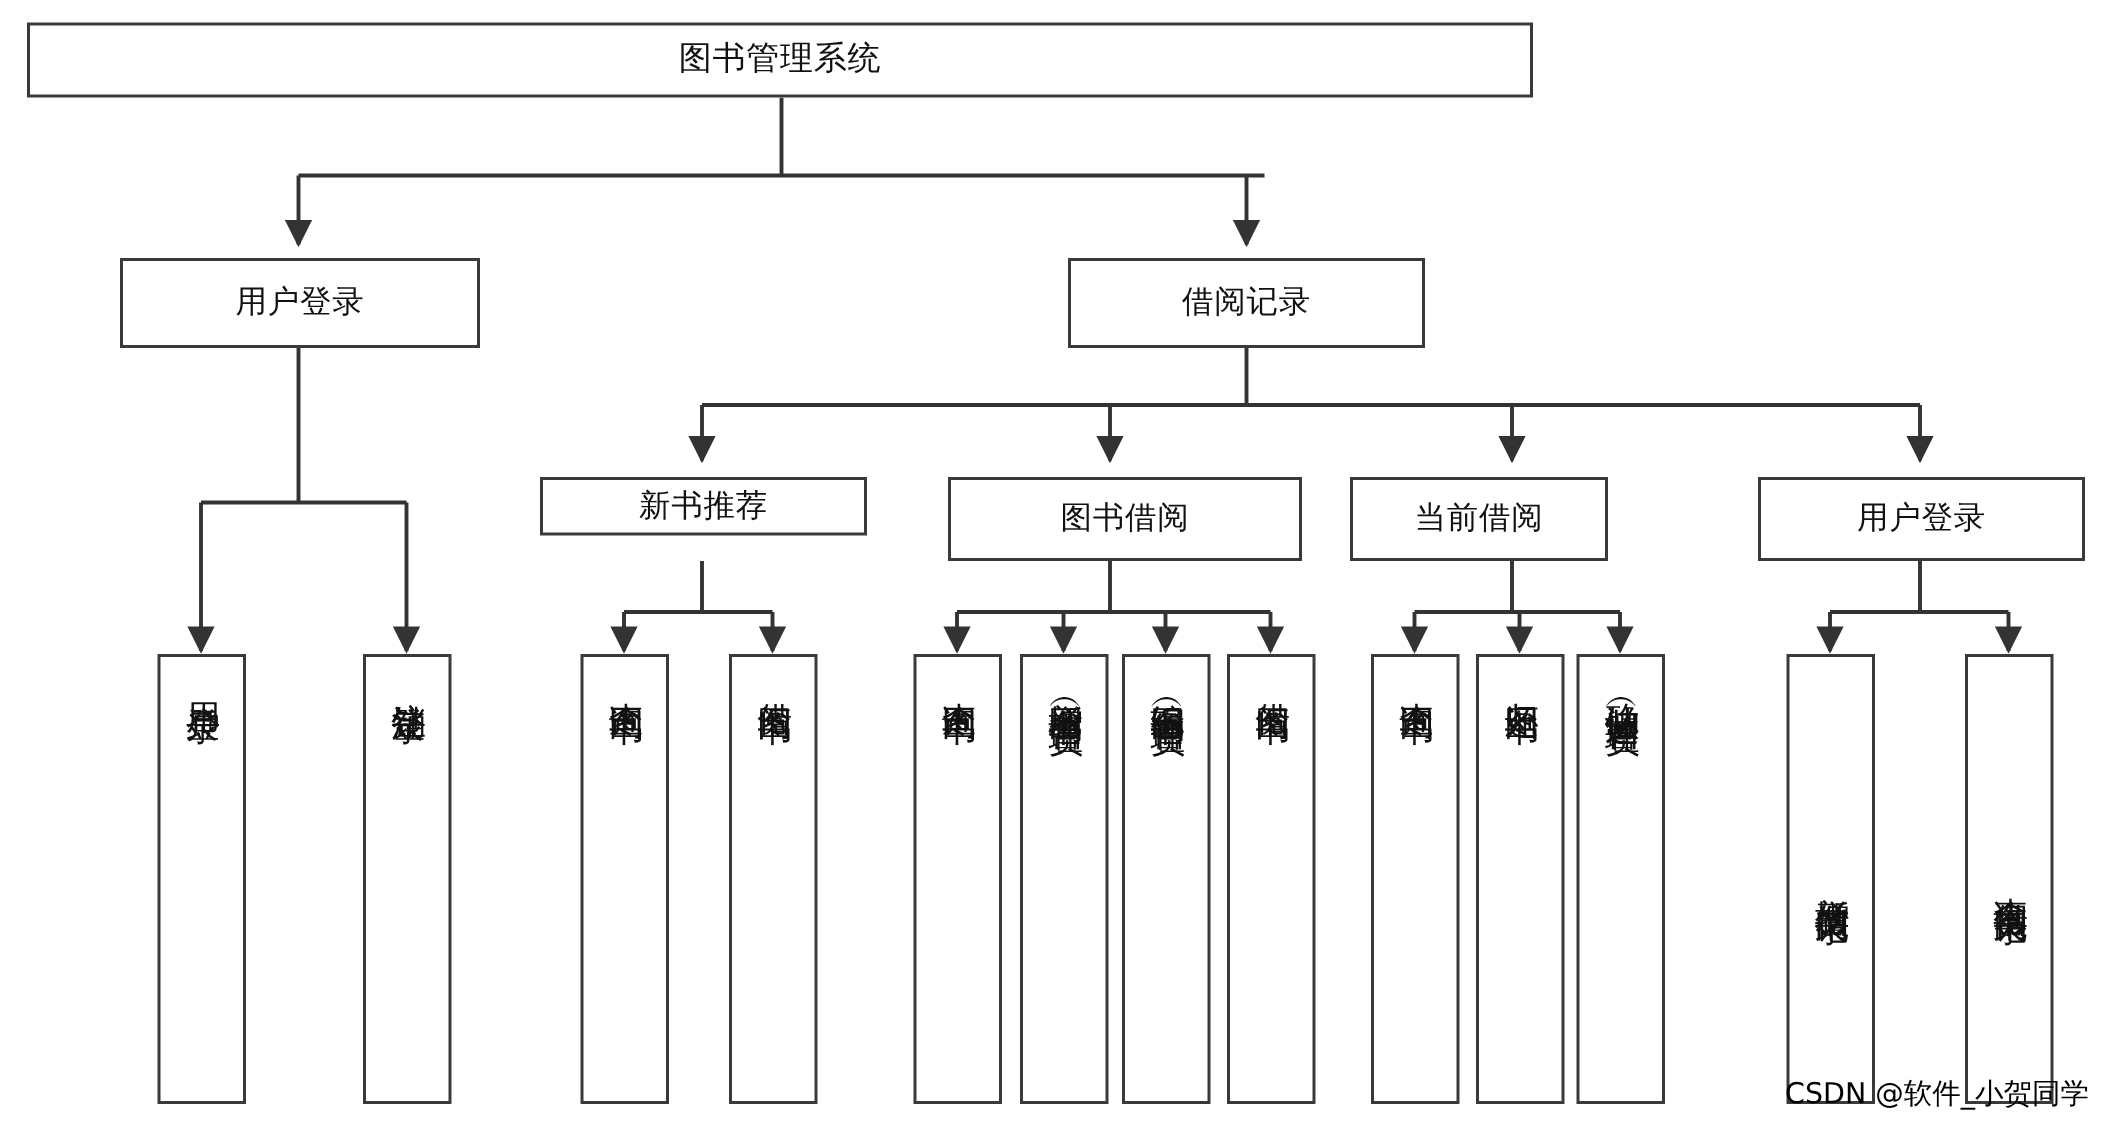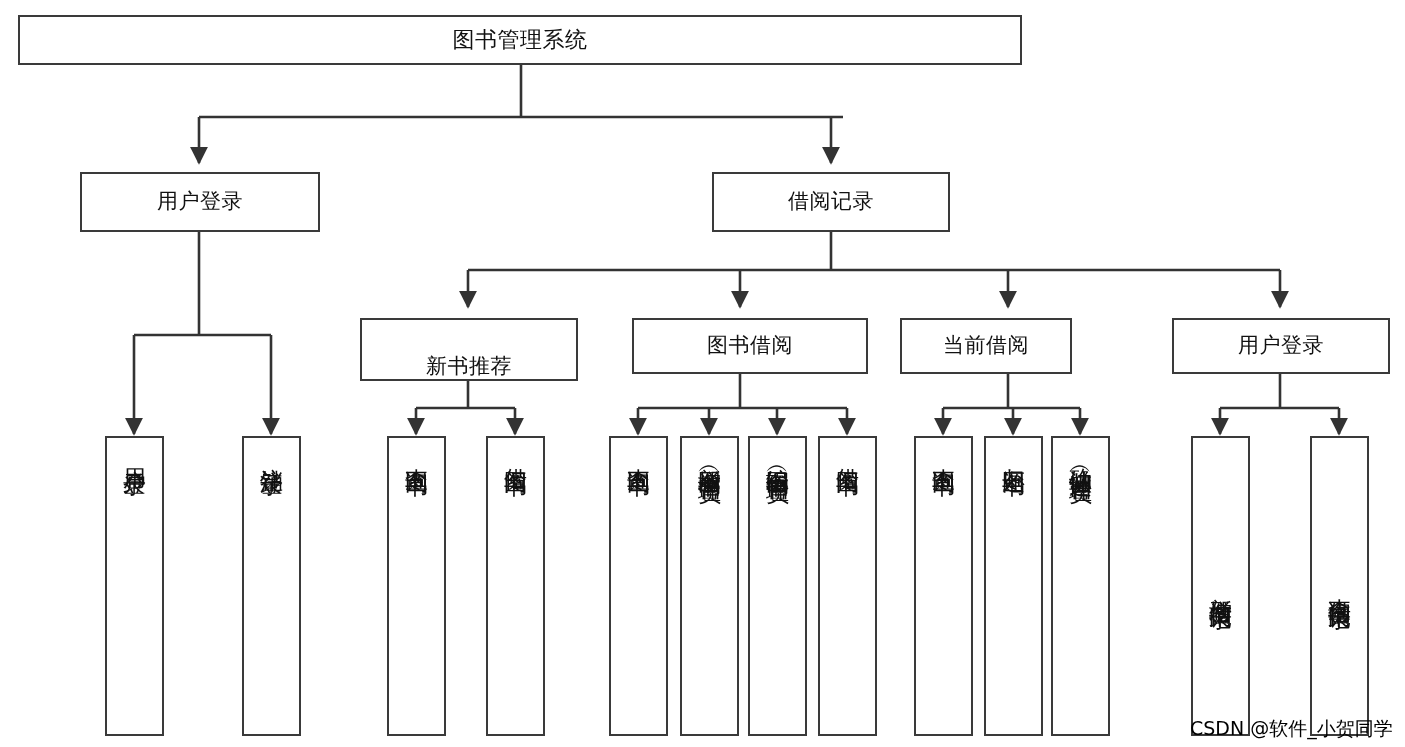--- a/index.html
+++ b/index.html
@@ -135,21 +135,21 @@
   </div>
 
   <div class="node horiz" style="left:80px; top:172px; width:240px; height:60px;">
     <span class="lbl">用户登录</span>
   </div>
 
   <div class="node horiz" style="left:712px; top:172px; width:238px; height:60px;">
     <span class="lbl">借阅记录</span>
   </div>
 
-  <div class="node horiz" style="left:360px; top:318px; width:218px; height:63px;align-items:flex-end;">
+  <div class="node horiz" style="left:360px; top:318px; width:218px; height:39px;">
     <span class="lbl">新书推荐</span>
   </div>
 
   <div class="node horiz" style="left:632px; top:318px; width:236px; height:56px;">
     <span class="lbl">图书借阅</span>
   </div>
 
   <div class="node horiz" style="left:900px; top:318px; width:172px; height:56px;">
     <span class="lbl">当前借阅</span>
   </div>

